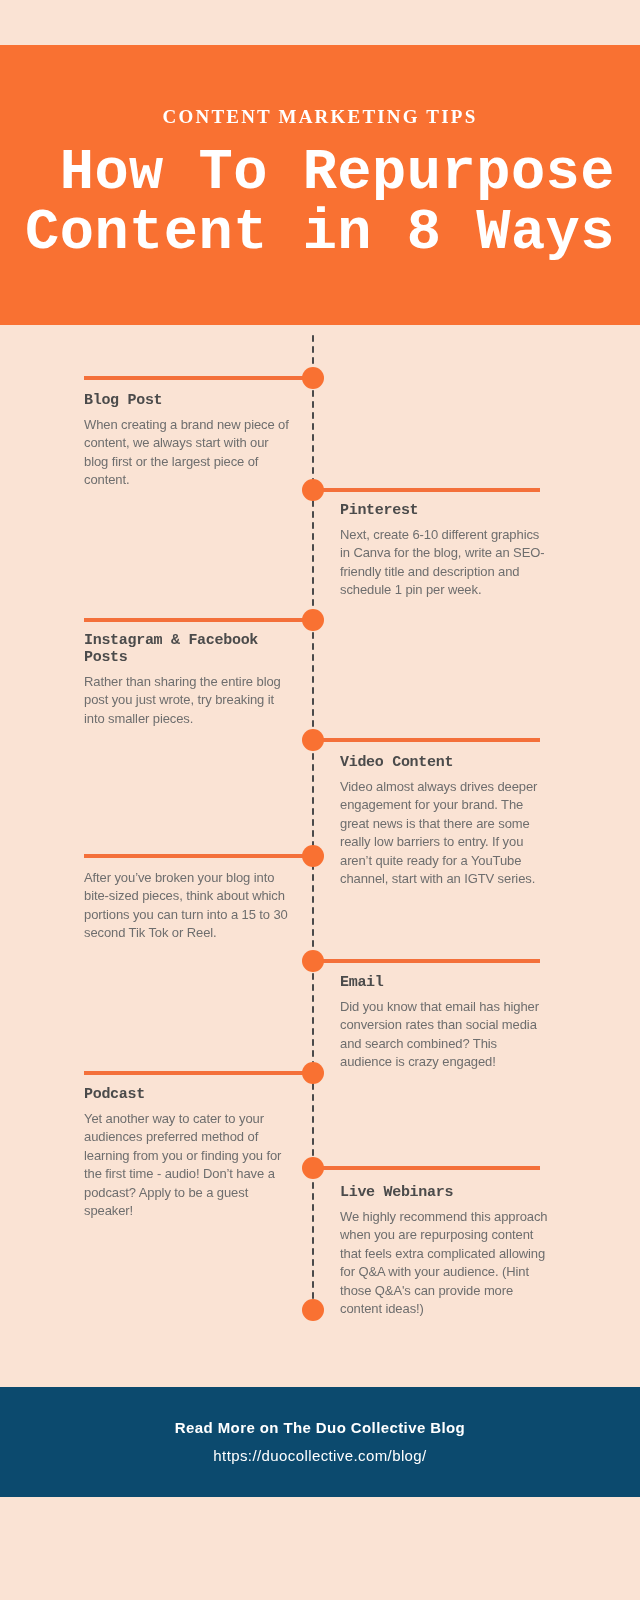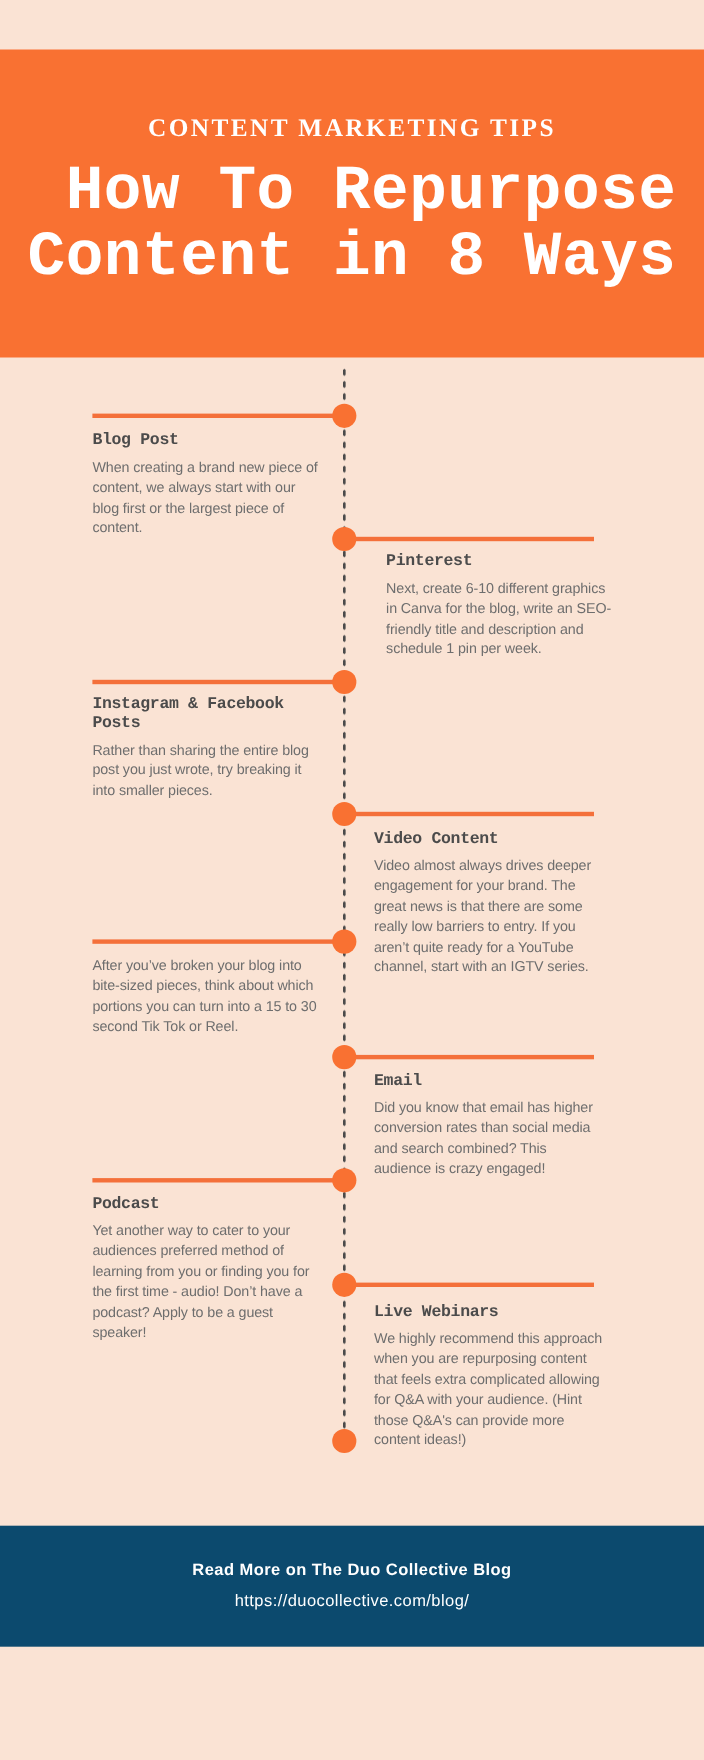--- a/index.html
+++ b/index.html
@@ -29,21 +29,21 @@
     background: #f97132;
     display: flex;
     flex-direction: column;
     align-items: center;
     justify-content: center;
   }
   .eyebrow {
     font-family: "Liberation Serif", serif;
     font-weight: bold;
     color: #ffffff;
-    font-size: 23px;
+    font-size: 19px;
     letter-spacing: 2.2px;
     text-align: center;
     margin-bottom: 16px;
   }
   .headline {
     font-family: Liberation Mono, monospace;
     font-weight: bold;
     color: #ffffff;
     font-size: 57px;
     line-height: 1.05;
@@ -154,21 +154,21 @@
 
     <div class="rule left" style="top:53px;"></div>
     <div class="node" style="top:53px;"></div>
     <div class="entry left" style="top:68px;">
       <h2>Blog Post</h2>
       <p>When creating a brand new piece of content, we always start with our blog first or the largest piece of content.</p>
     </div>
 
     <div class="rule right" style="top:165px;"></div>
     <div class="node" style="top:165px;"></div>
-    <div class="entry right" style="top:178px;margin-left:11px;">
+    <div class="entry right" style="top:178px;">
       <h2>Pinterest</h2>
       <p>Next, create 6-10 different graphics in Canva for the blog, write an SEO-friendly title and description and schedule 1 pin per week.</p>
     </div>
 
     <div class="rule left" style="top:295px;"></div>
     <div class="node" style="top:295px;"></div>
     <div class="entry left" style="top:308px;">
       <h2>Instagram &amp; Facebook Posts</h2>
       <p>Rather than sharing the entire blog post you just wrote, try breaking it into smaller pieces.</p>
     </div>

